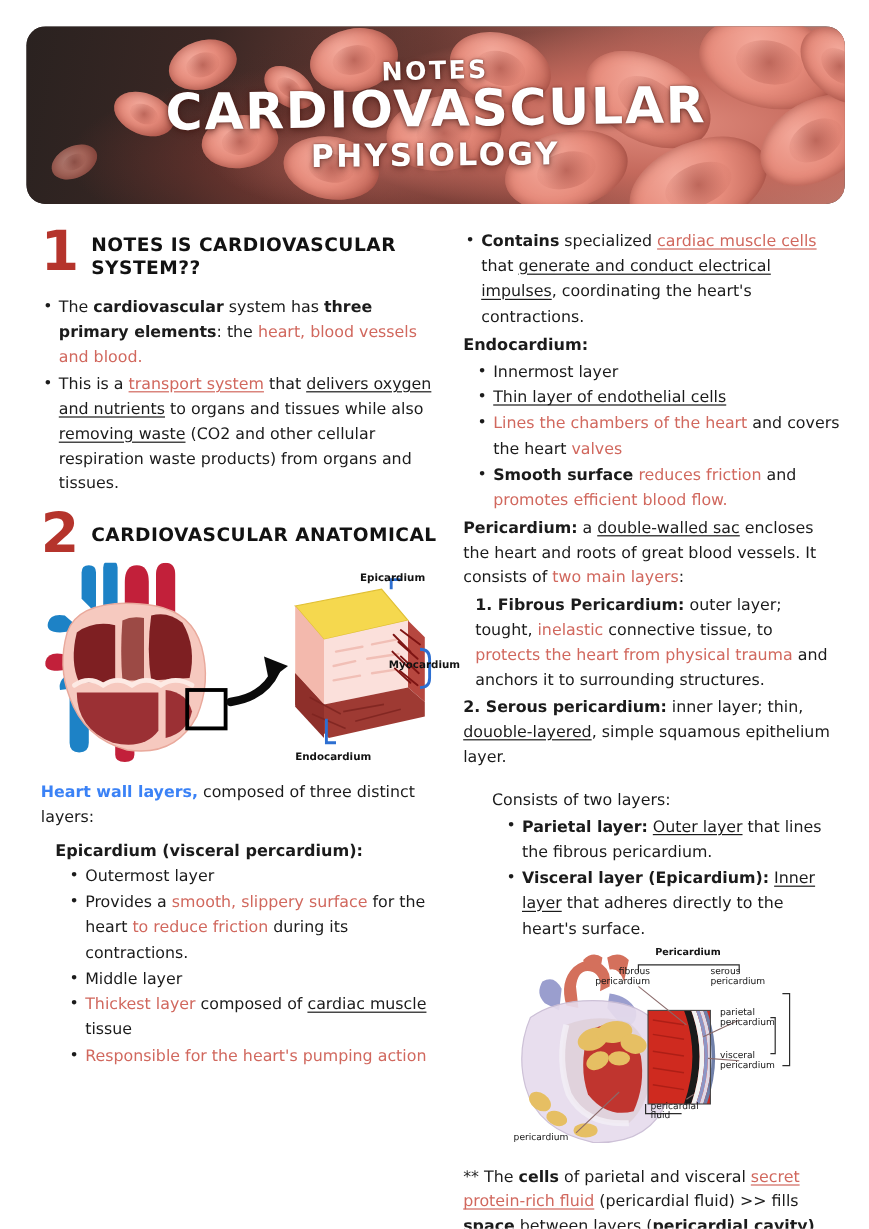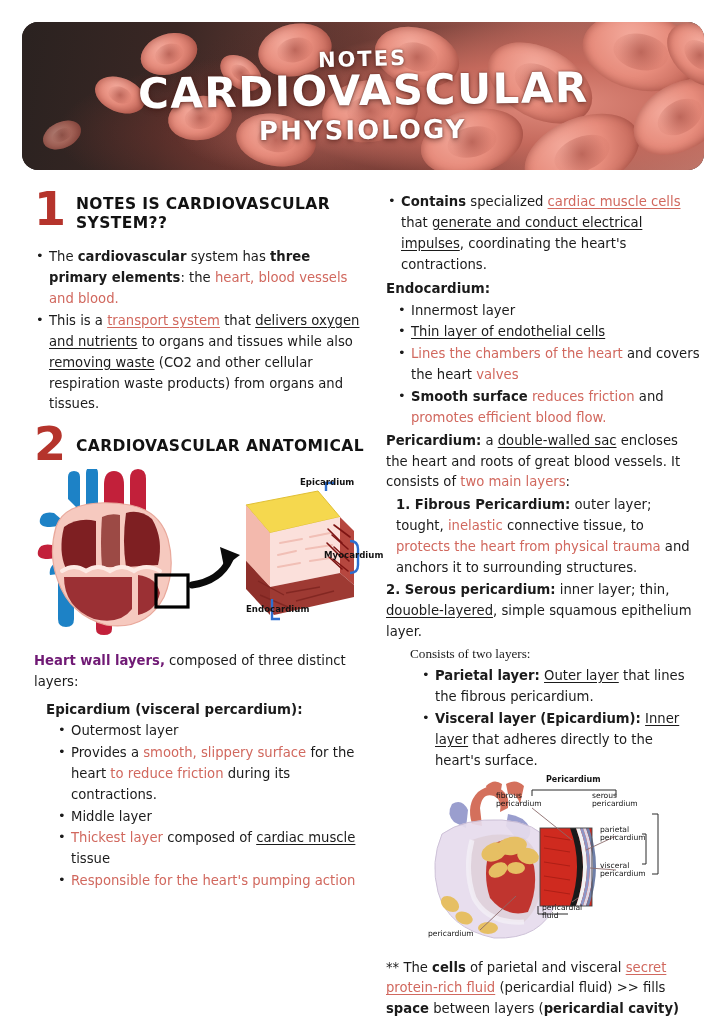--- a/index.html
+++ b/index.html
@@ -109,21 +109,21 @@
     padding-left: 15px;
     margin-bottom: 1px;
   }
   ul.bul > li::before {
     content: "•";
     position: absolute; left: 2px; top: -1px;
     font-size: 13px; color: #1b1b1b;
   }
   b, .b { font-weight: bold; }
   .red { color: #d1685e; }
-  .dred { color: #701a75; }
+  .dred { color: #3b82f6; }
   .u { text-decoration: underline; text-underline-offset: 2px; }
   .ur { color: #d1685e; text-decoration: underline; text-decoration-color: #d1685e; text-underline-offset: 2px; }
   .sub-head {
     font-size: 13.4px; font-weight: bold;
     margin-top: 3px; margin-bottom: 1px;
   }
   .indent { padding-left: 12px; }
   .para { margin: 0 0 2px 0; }
   .numlist { margin: 0; padding: 0; list-style: none; }
   .numlist li { margin-bottom: 1px; }
@@ -275,21 +275,21 @@
       </g>
 
       <g stroke="#2d6fd1" stroke-width="2.4" fill="none">
         <path d="M292 22 L292 14 L300 14"></path>
         <path d="M316 72 Q324 72 324 80 L324 96 Q324 104 316 104"></path>
         <path d="M238 130 L238 150 L246 150"></path>
       </g>
     </svg>
     <div class="lbl-blue" style="left:266px; top:8px;">Epicardium</div>
     <div class="lbl-blue" style="left:290px; top:81px;">Myocardium</div>
-    <div class="lbl-blue" style="left:212px; top:135px;text-align:right;">Endocardium</div>
+    <div class="lbl-blue" style="left:212px; top:157px;text-align:right;">Endocardium</div>
   </div>
 
   <div class="body-txt" style="margin-top:12px;">
     <div class="para">
       <span class="b dred">Heart wall layers,</span><span> composed of three distinct layers:</span>
     </div>
 
     <div class="indent" style="margin-top:6px;">
       <div class="sub-head">Epicardium (visceral percardium):</div>
       <ul class="bul" style="padding-left:10px;">
@@ -325,21 +325,21 @@
   </div>
 
   <div class="body-txt" style="margin-top:2px;">
     <div class="para">
       <span class="b">Pericardium:</span><span><span> a </span><span class="u">double-walled sac</span><span> encloses the heart and roots of great blood vessels. It consists of </span><span class="red">two main layers</span><span>:</span></span>
     </div>
     <ul class="numlist" style="padding-left:10px;">
       <li><span><span class="b">1. Fibrous Pericardium:</span><span> outer layer; tought, </span><span class="red">inelastic</span><span> connective tissue, to </span><span class="red">protects the heart from physical trauma</span><span> and anchors it to surrounding structures.</span></span></li>
       <li style="margin-left:-10px;"><span><span class="b">2. Serous pericardium:</span><span> inner layer; thin, </span><span class="u">douoble-layered</span><span>, simple squamous epithelium layer.</span></span></li>
     </ul>
-    <div style="padding-left:24px; margin-top:2px;font-family:Liberation Serif, serif;">Consists of two layers:</div>
+    <div style="padding-left:24px; margin-top:16px;">Consists of two layers:</div>
     <ul class="bul" style="padding-left:34px; margin-top:1px;">
       <li><span><span class="b">Parietal layer:</span><span> </span><span class="u">Outer layer</span><span> that lines the fibrous pericardium.</span></span></li>
       <li><span><span class="b">Visceral layer (Epicardium):</span><span> </span><span class="u">Inner layer</span><span> that adheres directly to the heart's surface.</span></span></li>
     </ul>
   </div>
 
   <div class="diag-peri">
     <svg width="268" height="172" viewBox="0 0 268 172">
 
       <g>
@@ -396,21 +396,21 @@
 
       <g stroke="#2b2b2b" stroke-width="1" fill="none">
         <path d="M112 18 L112 12 L196 12 L196 18"></path>
         <path d="M232 36 L238 36 L238 96 L232 96"></path>
         <path d="M222 56 L226 56 L226 86 L222 86"></path>
         <path d="M118 128 L118 136 L148 136"></path>
       </g>
     </svg>
 
     <div class="peri-lbl bold" style="left:126px; top:-2px;">Pericardium</div>
-    <div class="peri-lbl" style="left:76px; top:14px; white-space:pre;">fibrous
+    <div class="peri-lbl" style="left:76px; top:14px; white-space:pre;text-align:right;">fibrous
 pericardium</div>
     <div class="peri-lbl" style="left:172px; top:14px; white-space:pre;">serous
 pericardium</div>
     <div class="peri-lbl" style="left:180px; top:48px; white-space:pre;">parietal
 pericardium</div>
     <div class="peri-lbl" style="left:180px; top:84px; white-space:pre;">visceral
 pericardium</div>
     <div class="peri-lbl" style="left:122px; top:126px; white-space:pre;">pericardial
 fluid</div>
     <div class="peri-lbl" style="left:8px; top:152px;">pericardium</div>

